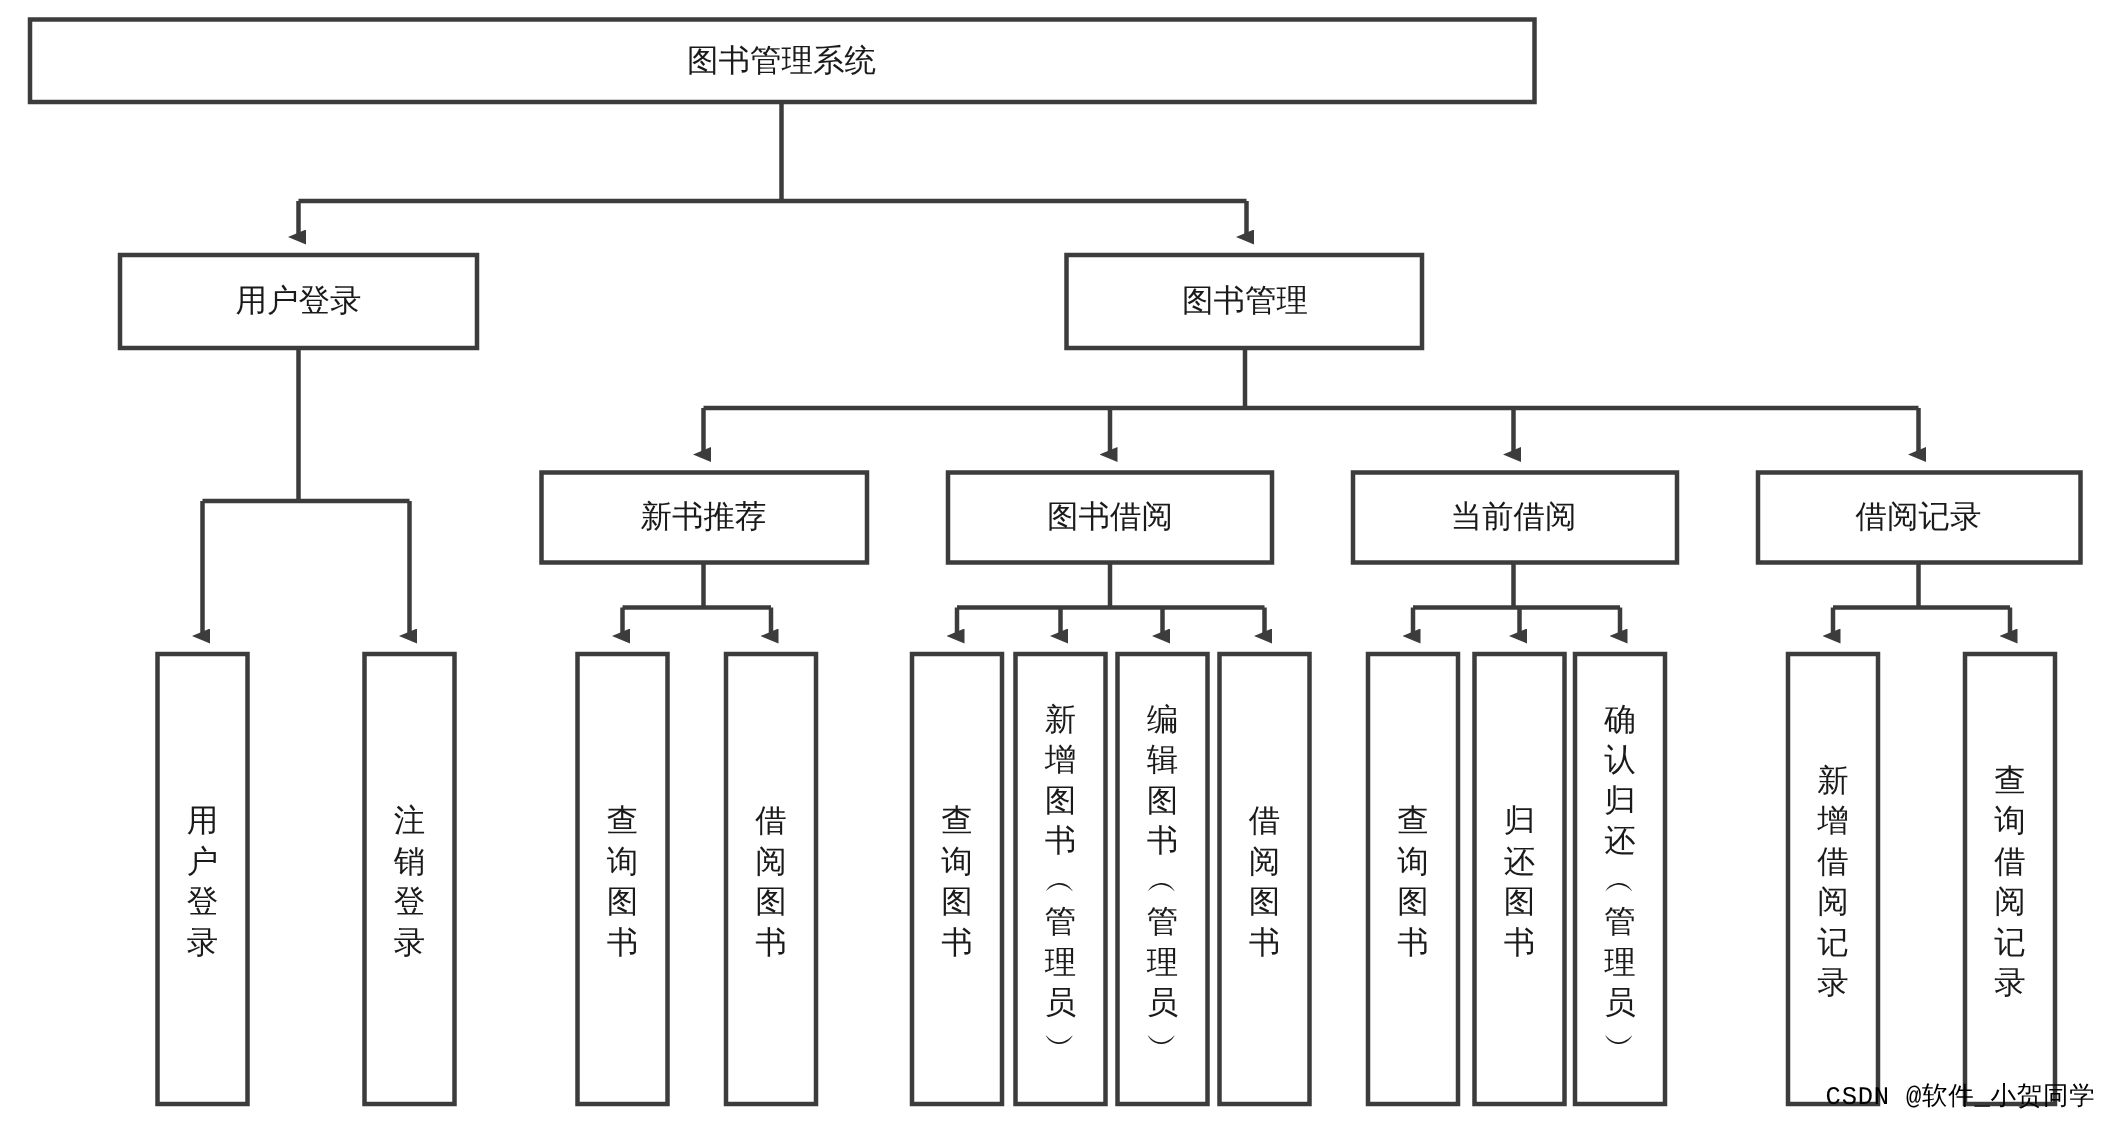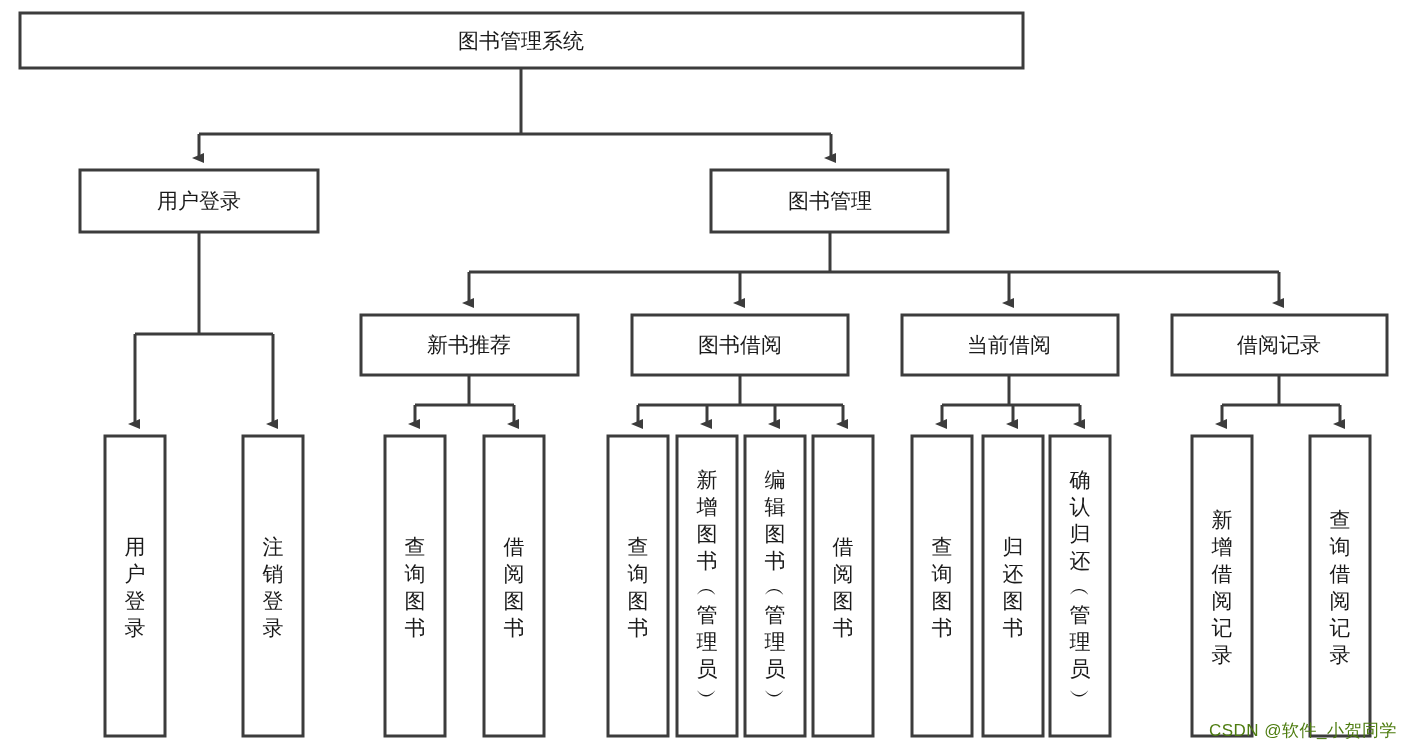--- a/index.html
+++ b/index.html
@@ -43,23 +43,23 @@
     fill: none;
   }
   .arrow-head {
     fill: #3c3c3c;
     stroke: none;
   }
   .watermark {
     position: absolute;
     right: 8px;
     bottom: 5px;
-    font-family: Liberation Sans, sans-serif;
+    font-family: Liberation Mono, monospace;
     font-size: 17px;
-    color: #4d7c0f;
+    color: #000000;
     white-space: nowrap;
     letter-spacing: 0.5px;
     pointer-events: none;
   }
 </style>
 </head>
 <body>
 
 <svg id="diagram" viewBox="0 0 1405 747">
   <defs>

